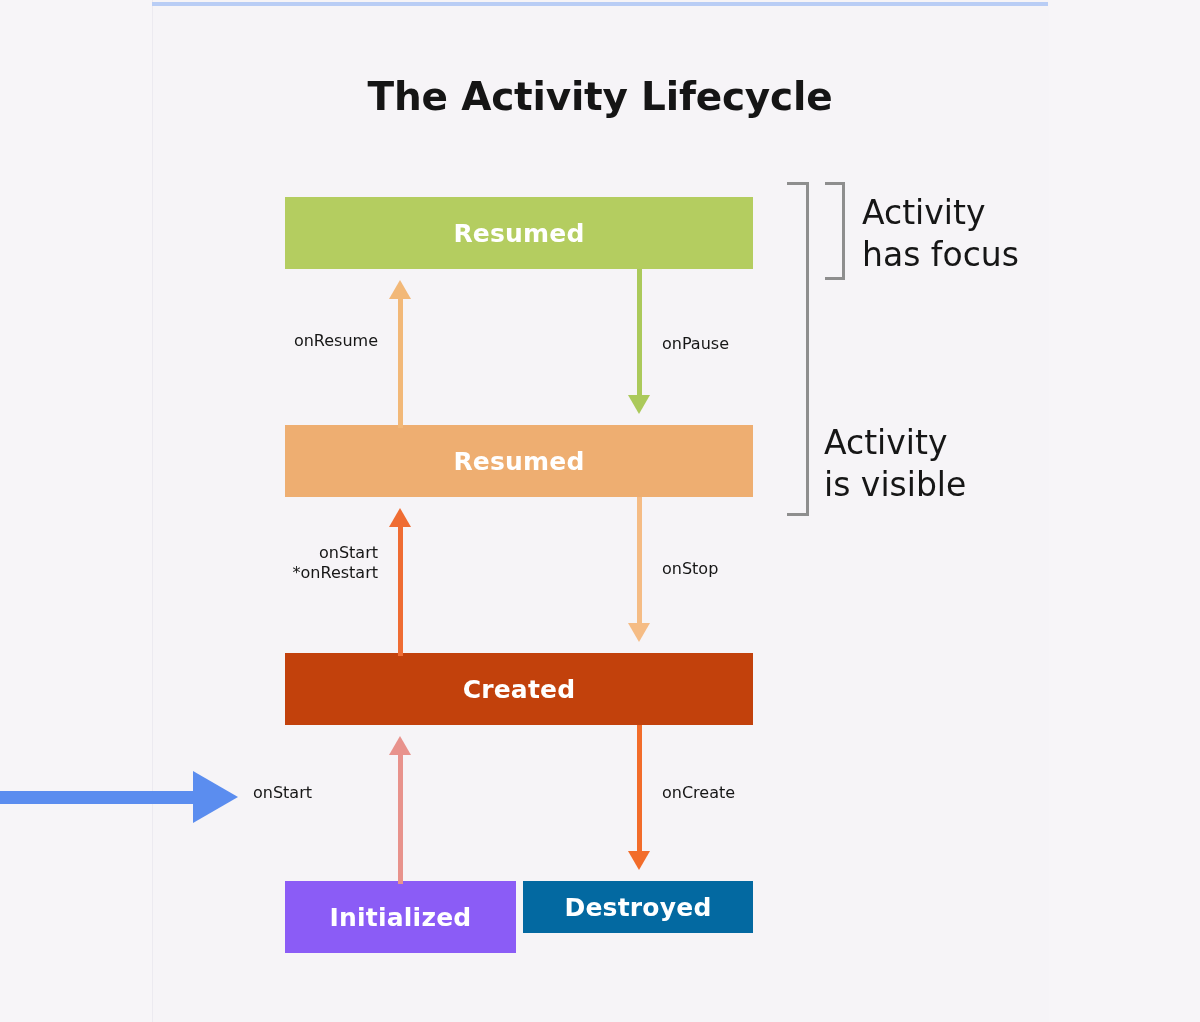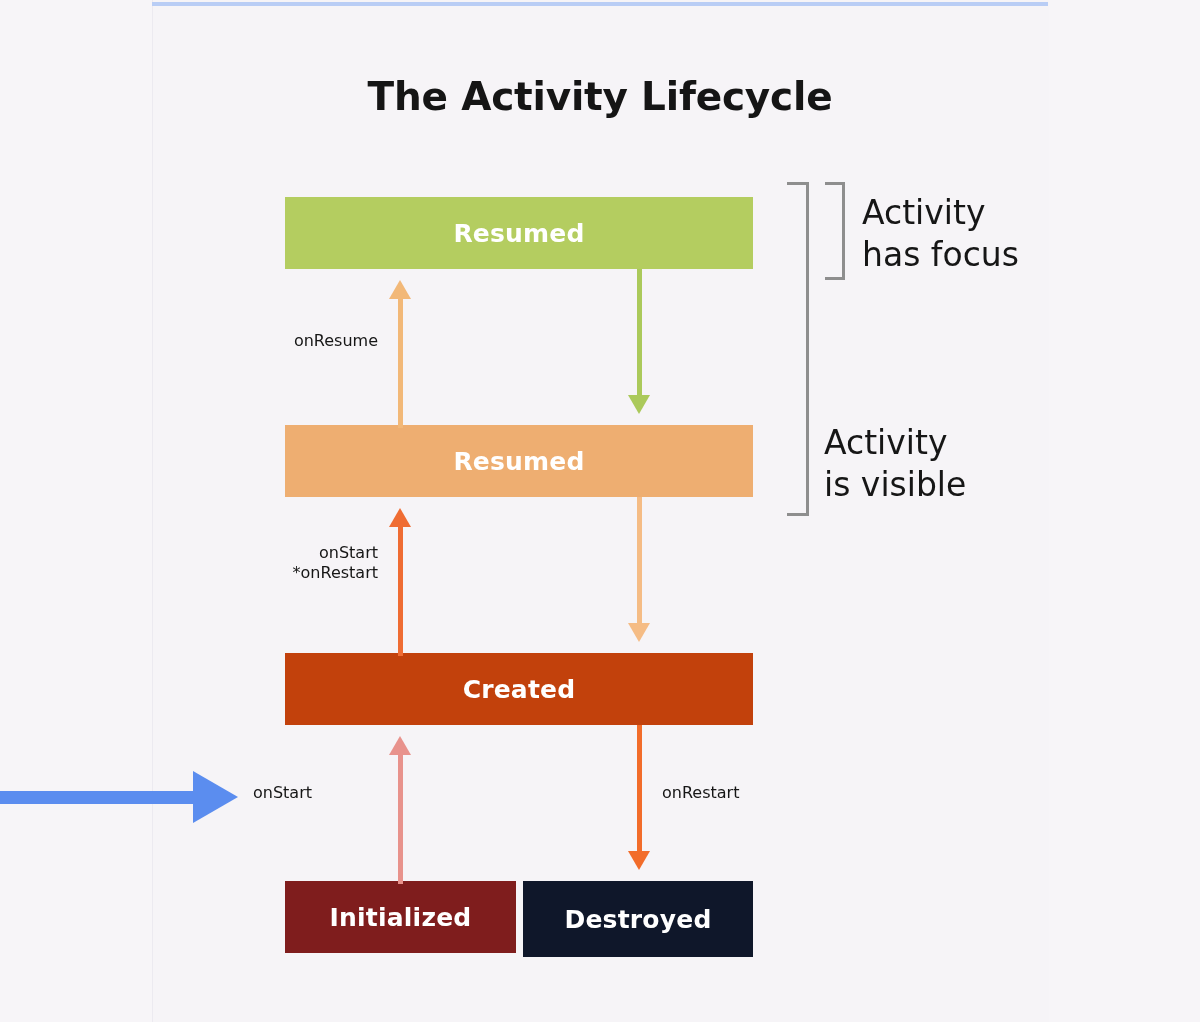--- a/index.html
+++ b/index.html
@@ -84,26 +84,26 @@
     background: #eeae71;
   }
   .state-created {
     left: 285px; top: 653px;
     width: 468px; height: 72px;
     background: #c2410c;
   }
   .state-initialized {
     left: 285px; top: 881px;
     width: 231px; height: 72px;
-    background: #7f1d1d;
+    background: #8b5cf6;
   }
   .state-destroyed {
     left: 523px; top: 881px;
-    width: 230px; height: 76px;
-    background: #0f172a;
+    width: 230px; height: 52px;
+    background: #0369a1;
   }
 
   
   .arrow-line {
     position: absolute;
     width: 5px;
     border-radius: 0;
   }
   .arrow-head {
     position: absolute;
@@ -175,36 +175,38 @@
     <div class="state-box state-initialized">Initialized</div>
 
     <div class="state-box state-destroyed">Destroyed</div>
 
     <div class="arrow-line" style="left:398px; top:298px; height:130px; background:#f2b878;"></div>
     <div class="arrow-head up" style="left:389px; top:280px; border-bottom-color:#f2b878;"></div>
     <div class="edge-label right-align" style="left:178px; top:331px; width:200px;">onResume</div>
 
     <div class="arrow-line" style="left:637px; top:269px; height:126px; background:#abc95b;"></div>
     <div class="arrow-head down" style="left:628px; top:395px; border-top-color:#abc95b;"></div>
+    <div class="edge-label" style="left:662px; top:334px; width:220px;">onPause</div>
 
     <div class="arrow-line" style="left:398px; top:526px; height:130px; background:#ef6c33;"></div>
     <div class="arrow-head up" style="left:389px; top:508px; border-bottom-color:#ef6c33;"></div>
     <div class="edge-label right-align" style="left:178px; top:543px; width:200px;">onStart
 *onRestart</div>
 
     <div class="arrow-line" style="left:637px; top:497px; height:126px; background:#f5bc85;"></div>
     <div class="arrow-head down" style="left:628px; top:623px; border-top-color:#f5bc85;"></div>
+    <div class="edge-label" style="left:662px; top:559px; width:220px;">onStop</div>
 
     <div class="arrow-line" style="left:398px; top:754px; height:130px; background:#e8928c; width:5px;"></div>
     <div class="arrow-head up" style="left:389px; top:736px; border-bottom-color:#e8928c;"></div>
     <div class="edge-label" style="left:253px; top:783px; width:200px;">onStart</div>
 
     <div class="arrow-line" style="left:637px; top:725px; height:126px; background:#f26c2a;"></div>
     <div class="arrow-head down" style="left:628px; top:851px; border-top-color:#f26c2a;"></div>
-    <div class="edge-label" style="left:662px; top:783px; width:240px;">onRestart</div>
+    <div class="edge-label" style="left:662px; top:783px; width:240px;">onCreate</div>
 
     <div class="bracket" style="left:787px; top:182px; width:22px; height:334px;"></div>
     <div class="side-label" style="left:824px; top:422px; width:240px;">Activity
 is visible</div>
 
     <div class="bracket" style="left:825px; top:182px; width:20px; height:98px;"></div>
     <div class="side-label" style="left:862px; top:192px; width:240px;">Activity
 has focus</div>
 
     <div class="pointer-shaft" style="left:-5px; top:791px; width:200px;"></div>

